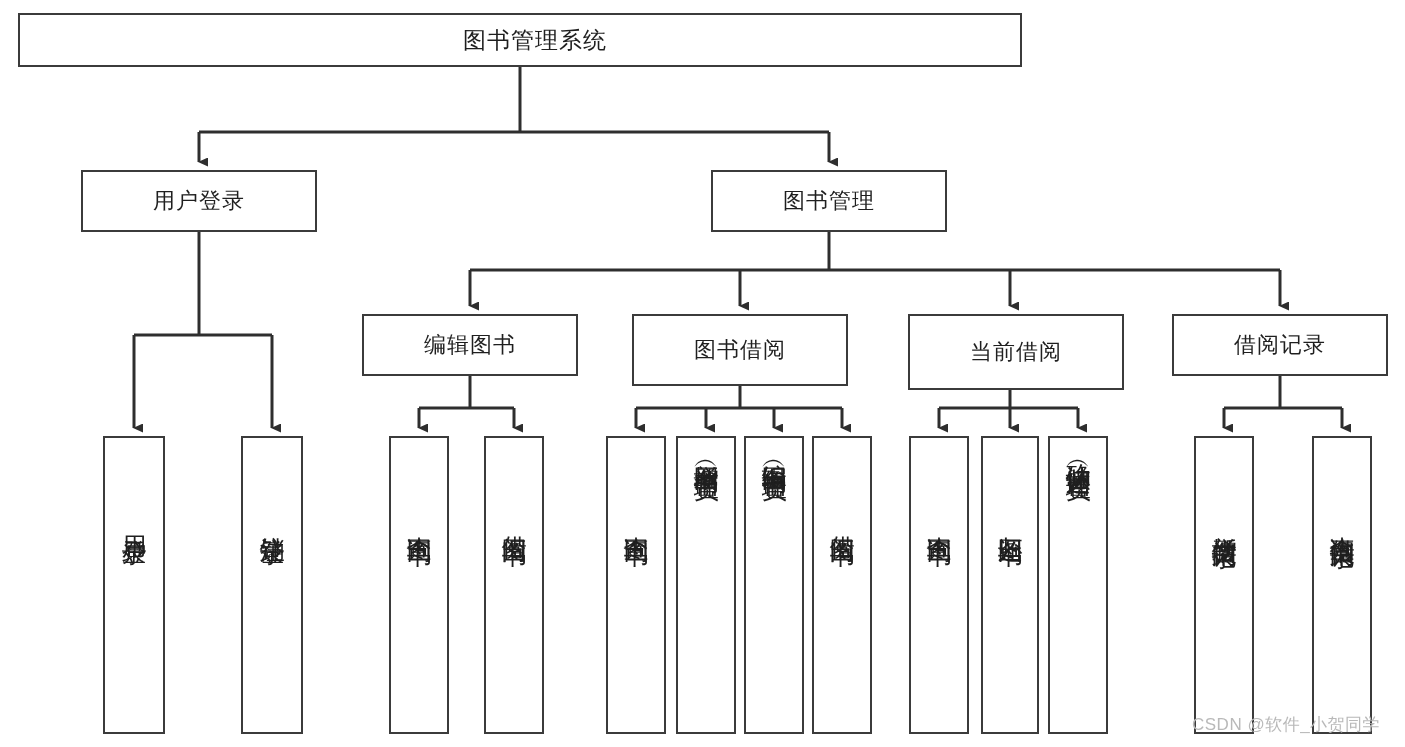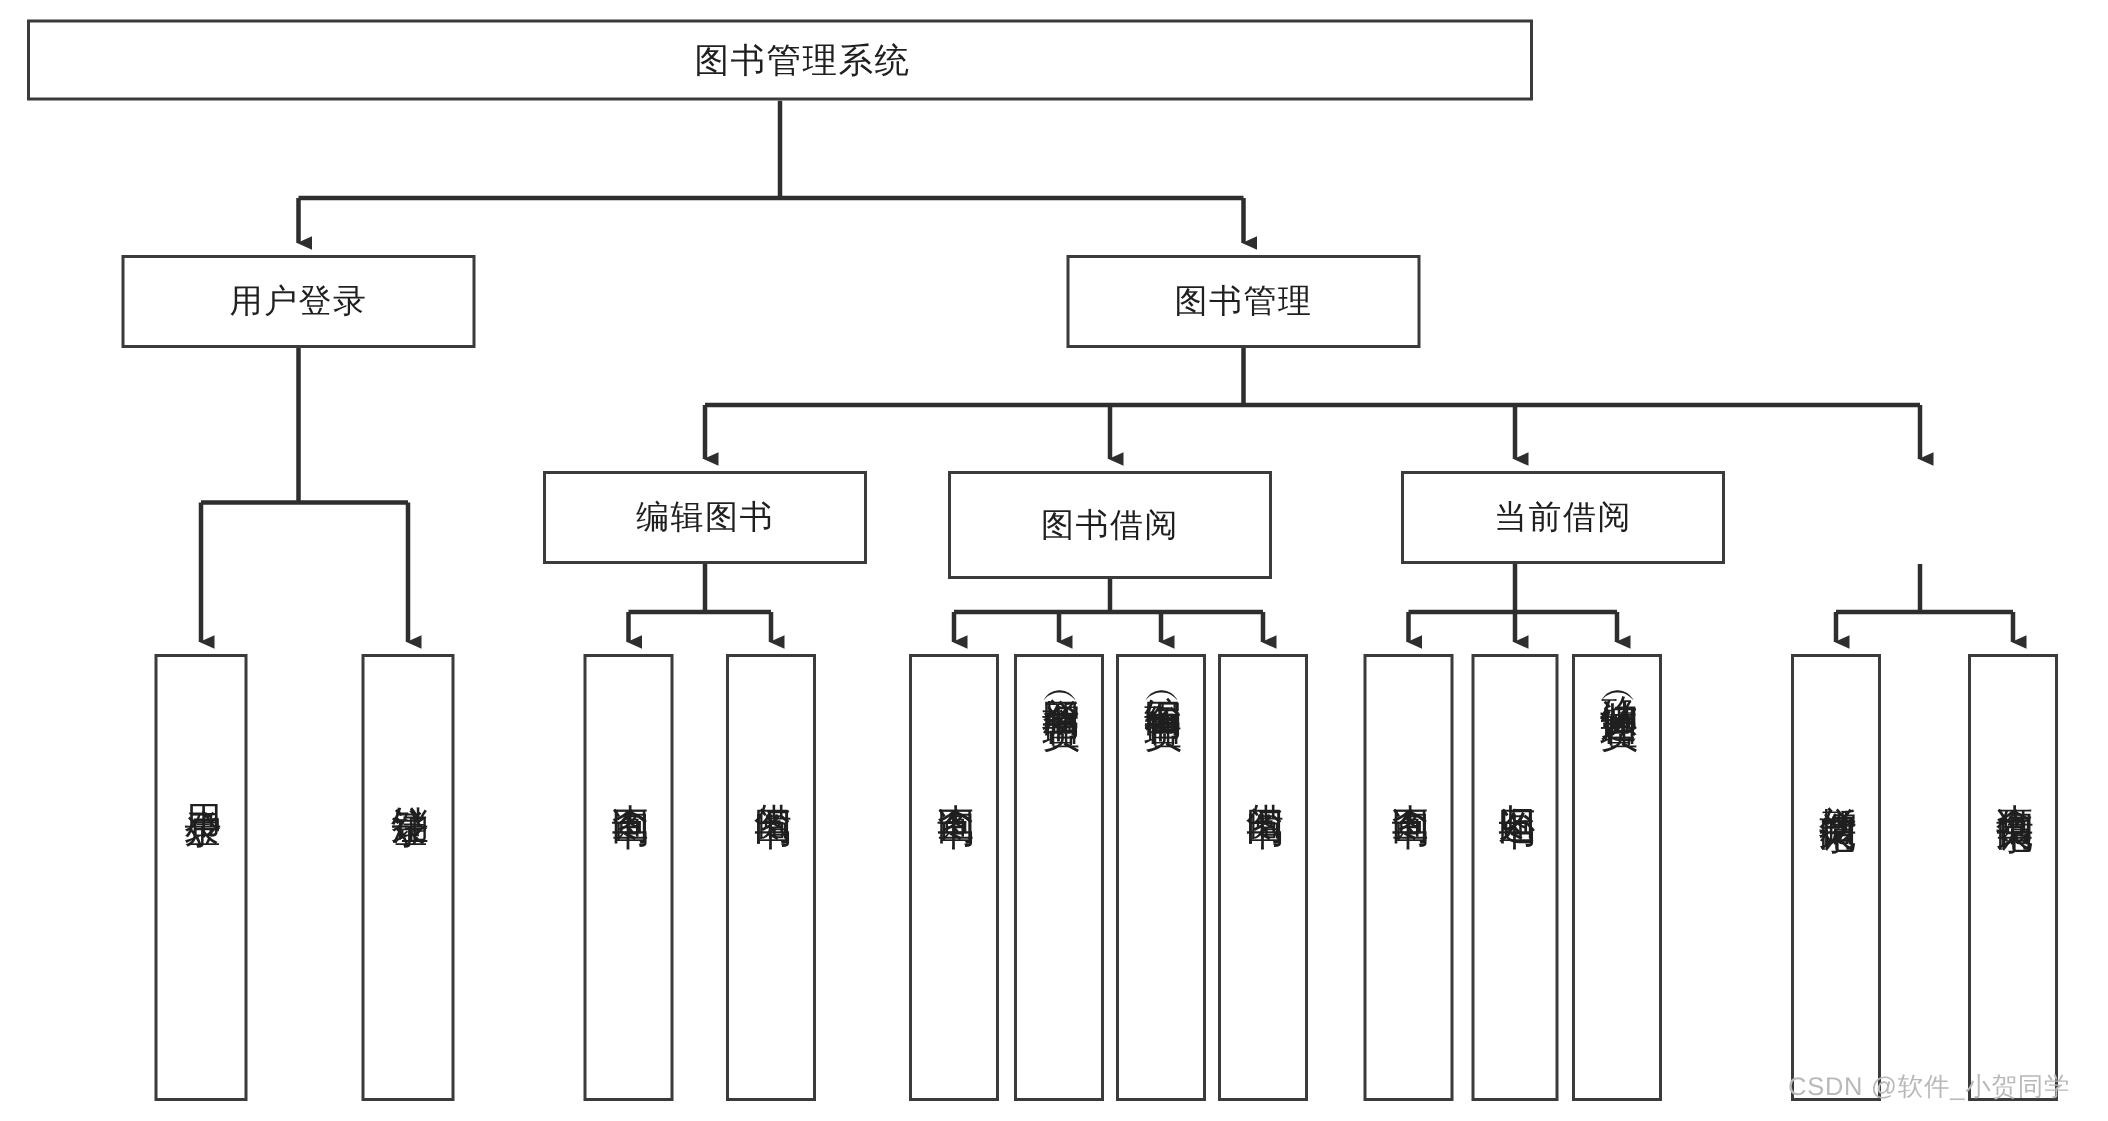--- a/index.html
+++ b/index.html
@@ -131,22 +131,25 @@
   <div class="node" style="left:711px;top:170px;width:236px;height:62px;">
     <span class="lbl">图书管理</span>
   </div>
 
   <div class="node" style="left:362px;top:314px;width:216px;height:62px;">
     <span class="lbl">编辑图书</span>
   </div>
   <div class="node" style="left:632px;top:314px;width:216px;height:72px;">
     <span class="lbl">图书借阅</span>
   </div>
-  <div class="node" style="left:934px;top:314px;width:216px;height:62px;">
+  <div class="node" style="left:908px;top:314px;width:216px;height:76px;">
     <span class="lbl">当前借阅</span>
+  </div>
+  <div class="node" style="left:1172px;top:314px;width:216px;height:62px;">
+    <span class="lbl">借阅记录</span>
   </div>
 
   <div class="node vert center" style="left:103px;top:436px;width:62px;height:298px;">
     <span class="lbl">用户登录</span>
   </div>
   <div class="node vert center" style="left:241px;top:436px;width:62px;height:298px;">
     <span class="lbl">注销登录</span>
   </div>
 
   <div class="node vert center" style="left:389px;top:436px;width:60px;height:298px;">

